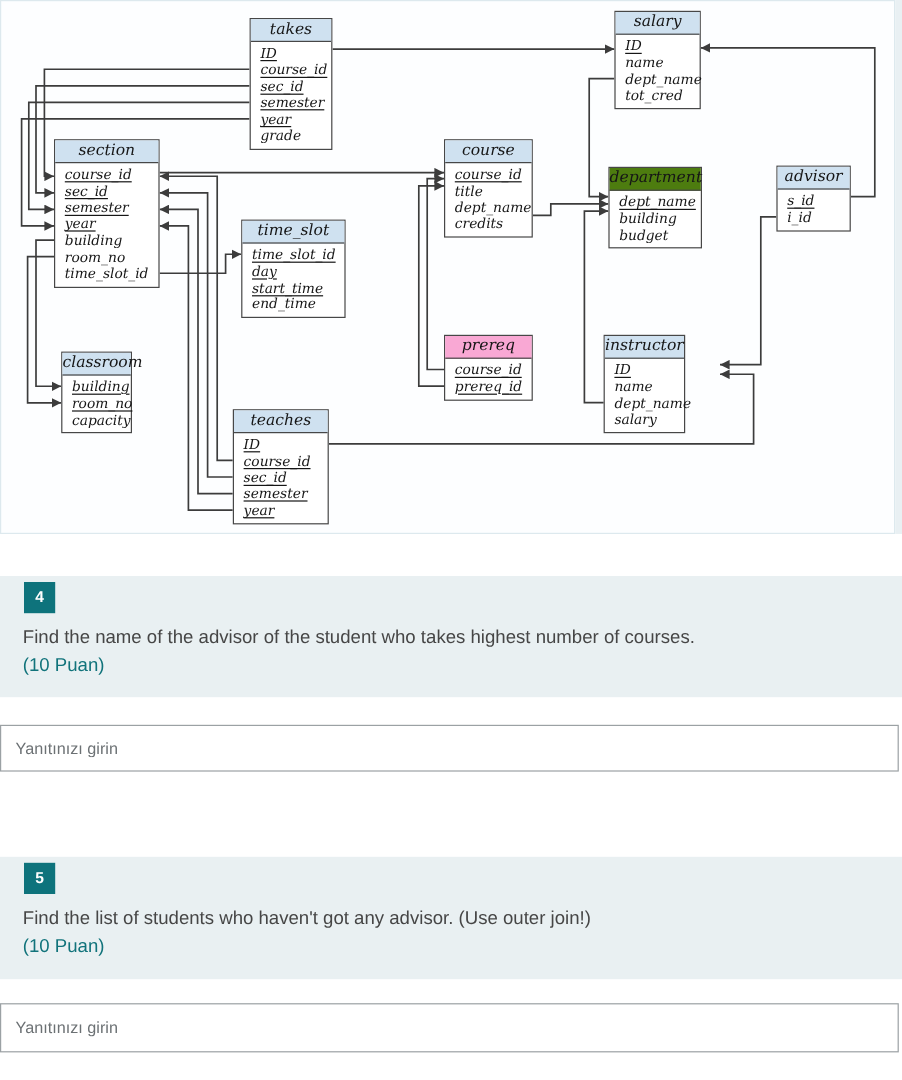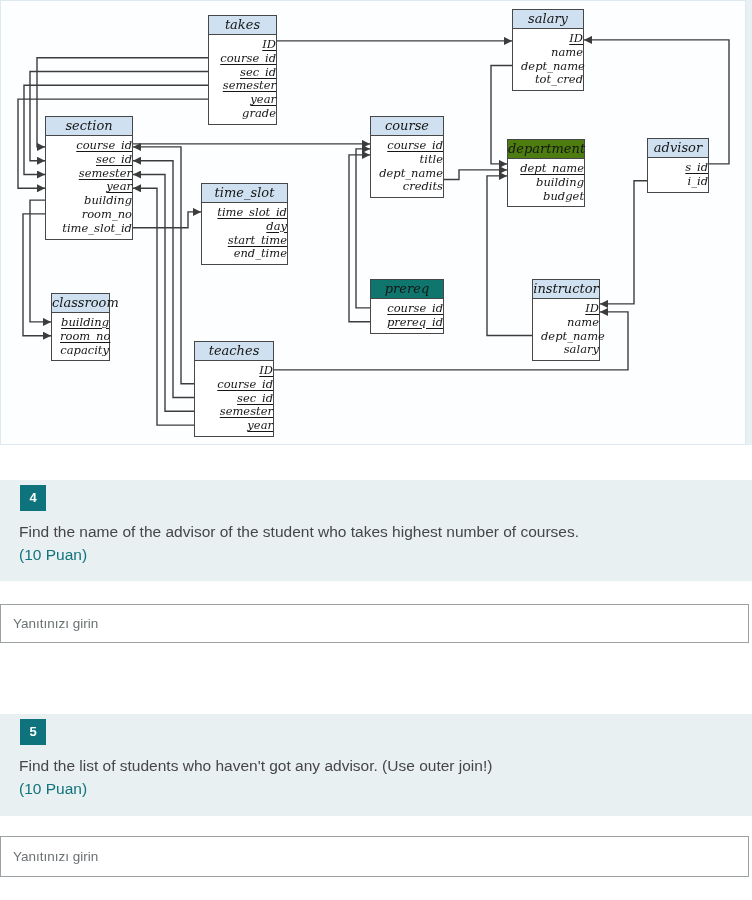--- a/index.html
+++ b/index.html
@@ -10,21 +10,21 @@
   .diagram-card{position:absolute;left:0;top:0;width:746px;height:445px;background:#fdfeff;
                 border:1px solid #dde9ee;box-sizing:border-box;}
   .right-strip{position:absolute;left:746px;top:0;width:6px;height:445px;background:#e9f0f3;}
   #connector-layer{position:absolute;left:0;top:0;width:746px;height:445px;}
   .conn{fill:none;stroke:#3c3c3c;stroke-width:1.4;}
   #tables-layer{position:absolute;left:0;top:0;width:746px;height:445px;}
   .tbl{position:absolute;background:#ffffff;border:1.4px solid #474747;box-sizing:border-box;
        font-family:"DejaVu Serif",serif;font-style:italic;color:#161616;}
   .tbl-head{height:19px;line-height:17px;text-align:center;font-size:13px;
             border-bottom:1.4px solid #474747;box-sizing:border-box;background:#cfe1f0;}
-  .tbl-body{padding:3px 0 3px 0;text-align:right;}
+  .tbl-body{padding:3px 0 3px 0;}
   .fld{height:13.8px;line-height:13.8px;font-size:11.5px;padding-left:8px;white-space:nowrap;}
   .fld.pk{text-decoration:underline;text-underline-offset:2px;text-decoration-thickness:from-font;}
 
   
   .qblock{position:absolute;left:0;width:752px;background:#e9f0f2;}
   .qbadge{position:absolute;left:20px;top:5px;width:26px;height:26px;line-height:26px;
           text-align:center;color:#ffffff;font-size:13px;font-weight:bold;background:#0e737c;}
   .qtext{position:absolute;left:19px;top:41px;width:710px;font-size:15.5px;line-height:22px;color:#464646;}
   .qpoints{position:absolute;left:19px;top:64px;font-size:15.5px;line-height:22px;color:#11737b;}
   .answer{position:absolute;left:0;width:749px;border:1px solid #9ba1a4;background:#ffffff;
@@ -126,27 +126,27 @@
         <div class="tbl" style="left: 200px; top: 182px; width: 87px;">
           <div class="tbl-head" style="background: rgb(207, 225, 240);">time_slot</div>
           <div class="tbl-body">
             <div class="fld pk">time_slot_id</div>
             <div class="fld pk">day</div>
             <div class="fld pk">start_time</div>
             <div class="fld">end_time</div>
           </div>
         </div>
         <div class="tbl" style="left: 369px; top: 278px; width: 74px;">
-          <div class="tbl-head" style="background: #0f766e;">prereq</div>
+          <div class="tbl-head" style="background: #f9a8d4;">prereq</div>
           <div class="tbl-body">
             <div class="fld pk">course_id</div>
             <div class="fld pk">prereq_id</div>
           </div>
         </div>
-        <div class="tbl" style="left: 531px; top: 278px; width: 68px;">
+        <div class="tbl" style="left: 502px; top: 278px; width: 68px;">
           <div class="tbl-head" style="background: rgb(207, 225, 240);">instructor</div>
           <div class="tbl-body">
             <div class="fld pk">ID</div>
             <div class="fld">name</div>
             <div class="fld">dept_name</div>
             <div class="fld">salary</div>
           </div>
         </div>
         <div class="tbl" style="left: 50px; top: 292px; width: 59px;">
           <div class="tbl-head" style="background: rgb(207, 225, 240);">classroom</div>

